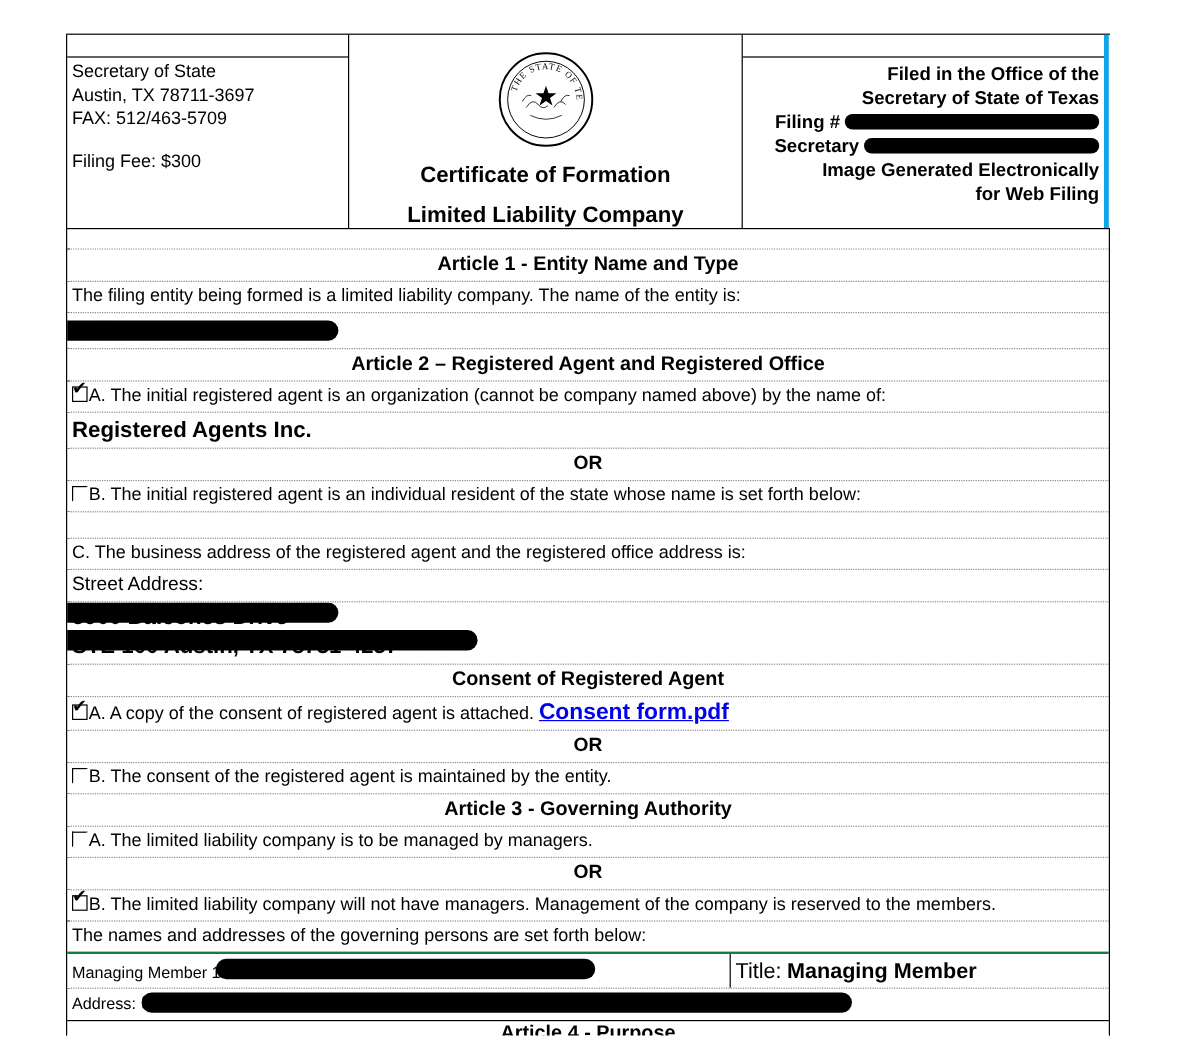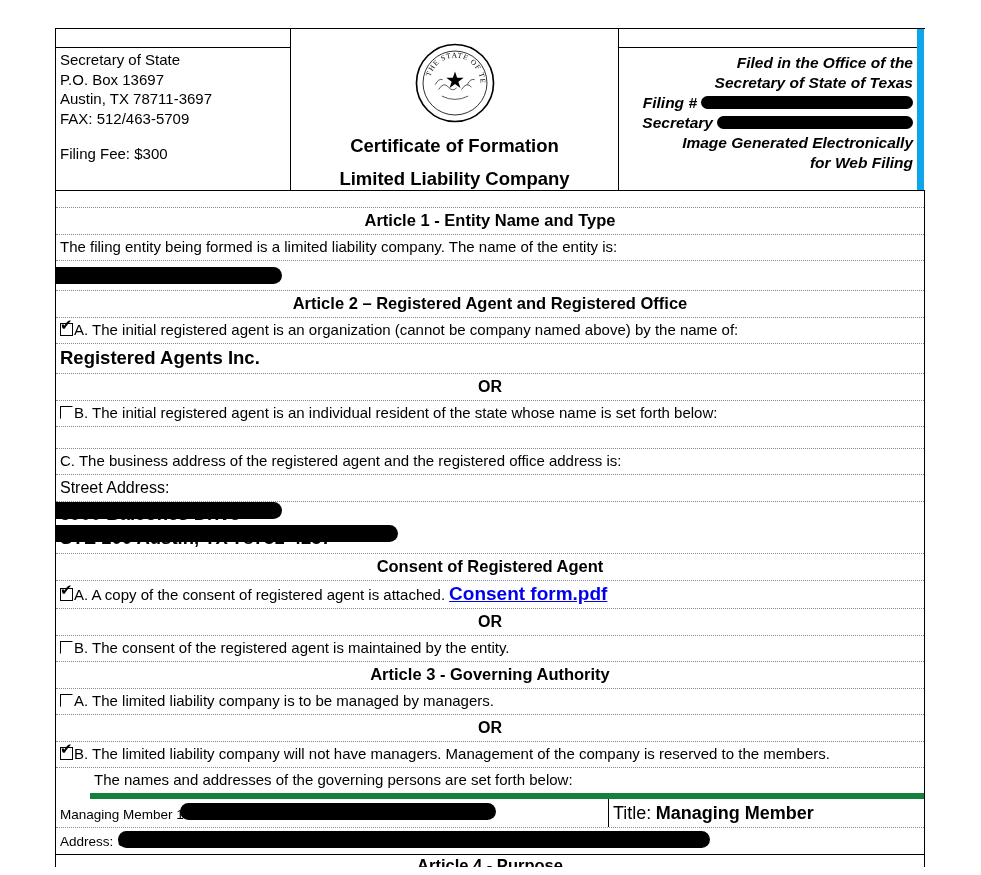--- a/index.html
+++ b/index.html
@@ -70,24 +70,23 @@
     height: 82px;
   }
   .cert-title {
     margin-top: 10px;
     font-size: 18.5px;
     font-weight: bold;
     line-height: 23px;
   }
   .hdr-right {
     width: 305px;
-    border-right: 7px solid #0ea5e9;
+    border-right: 4px solid #0ea5e9;
     text-align: right;
     position: relative;
-    font-style: italic;
   }
   .hdr-right-top {
     height: 18px;
     border-bottom: 1px solid #000;
   }
   .hdr-right-inner {
     padding: 5px 4px 2px 4px;
   }
   .filed-line {
     font-size: 15.5px;
@@ -129,21 +128,21 @@
     border-left: 1px solid #000;
     border-right: 1px solid #000;
     border-top: 1px solid #000;
   }
   .row {
     border-bottom: 1px dotted #8a8a8a;
     padding: 2px 4px 3px 4px;
     box-sizing: border-box;
     position: relative;
   }
-  .row.solid { border-bottom: 6px solid #15803d; margin-left: 34px; }
+  .row.solid { border-bottom: 2px solid #15803d; }
   .row.spacer { height: 17px; padding: 0; }
   .center { text-align: center; }
   .art-head {
     font-size: 16.5px;
     font-weight: bold;
     line-height: 21px;
   }
   .txt {
     font-size: 15px;
     line-height: 20px;
@@ -262,21 +261,20 @@
 
 <div class="page">
   <div class="sheet">
 
     <div class="header">
 
       <div class="hdr-col hdr-left">
         <div class="hdr-left-top"></div>
         <div class="hdr-left-inner">
           <div class="addr-line">Secretary of State</div>
-          <div class="addr-line">P.O. Box 13697</div>
           <div class="addr-line">Austin, TX 78711-3697</div>
           <div class="addr-line">FAX: 512/463-5709</div>
           <div class="addr-gap"></div>
           <div class="addr-line">Filing Fee: $300</div>
         </div>
       </div>
 
       <div class="hdr-col hdr-mid">
         <div class="seal-wrap">
           <svg class="seal" viewBox="0 0 100 100">

